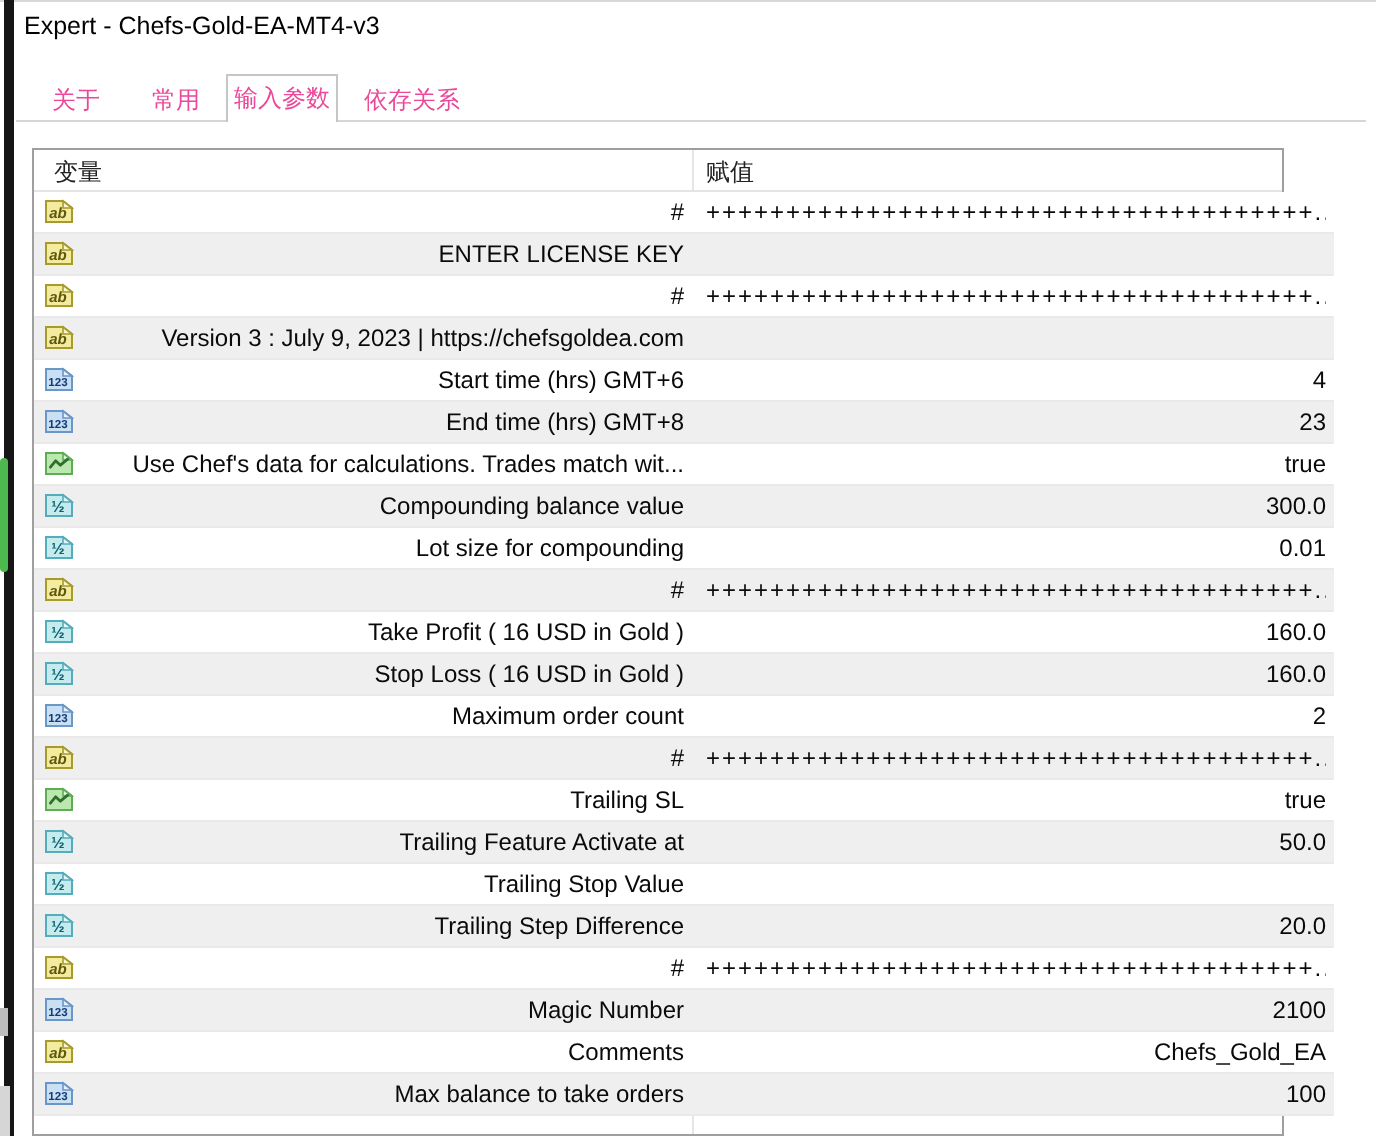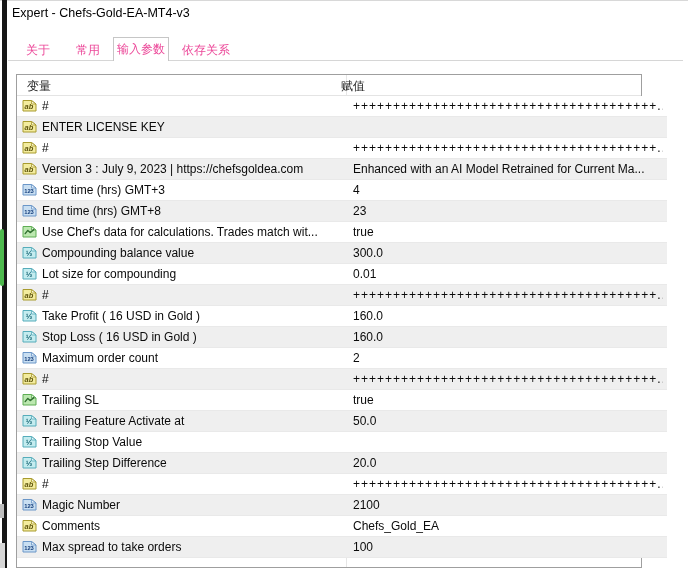--- a/index.html
+++ b/index.html
@@ -30,23 +30,23 @@
     background:#fff; border:1px solid #c6c6c6; border-bottom:none;
     height:24px; line-height:22px; margin-top:-3px; padding:0 3px;
   }
   
   .panel{
     position:absolute; left:16px; top:74px; width:626px; height:494px;
     border:1px solid var(--tblborder); background:#fff;
   }
   .thead{position:relative; height:21px; border-bottom:1px solid #e4e4e4;}
   .th-var{position:absolute; left:10px; top:3px; color:#222;}
-  .th-val{position:absolute; left:324px; top:3px; color:#222;}
+  .th-val{position:absolute; left:336px; top:3px; color:#222;}
   .col-divider{position:absolute; left:329px; top:0; width:1px; height:100%; background:#e6e6e6; z-index:0;}
-  .rows{position:relative; z-index:1;}
+  .rows{position:relative; z-index:1;text-align:right;}
   .prow{
     position:relative; height:21px; width:650px;
     border-bottom:1px solid var(--grid); background:#fff;
   }
   .prow.alt{background:var(--stripe);}
   .picon{position:absolute; left:5px; top:3px; width:15px; height:13px; display:block;}
   .plabel{
     position:absolute; left:25px; top:3px; width:300px; height:15px;
     white-space:nowrap; overflow:hidden; color:#0a0a0a;
   }
@@ -109,29 +109,28 @@
         <span class="plabel">#</span>
         <span class="pvalue plus">++++++++++++++++++++++++++++++++++++++...</span>
       </div>
       <div class="prow alt">
         <svg class="picon" viewBox="0 0 15 13" width="15" height="13" xmlns="http://www.w3.org/2000/svg">
           <path d="M1 1.5 H9.5 L14 5 V12 H1 Z" fill="#f3ec9e" stroke="#a89b2e" stroke-width="1"></path>
           <path d="M9.5 1.5 L14 5 H9.5 Z" fill="#ffffff" fill-opacity="0.55" stroke="#a89b2e" stroke-width="0.8"></path>
           <text x="7" y="9.8" text-anchor="middle" font-family="Liberation Sans,sans-serif" font-size="7.5" font-style="italic" font-weight="bold" fill="#5f560e">ab</text>
         </svg>
         <span class="plabel">Version 3 : July 9, 2023 | https://chefsgoldea.com</span>
-        <span class="pvalue">Enhanced with an AI Model Retrained for Current Ma...</span>
-      </div>
-      <div class="prow">
-        <svg class="picon" viewBox="0 0 15 13" width="15" height="13" xmlns="http://www.w3.org/2000/svg">
-          <path d="M1 1.5 H9.5 L14 5 V12 H1 Z" fill="#c9dff2" stroke="#6a96c8" stroke-width="1"></path>
-          <path d="M9.5 1.5 L14 5 H9.5 Z" fill="#ffffff" fill-opacity="0.55" stroke="#6a96c8" stroke-width="0.8"></path>
-          <text x="7" y="9.8" text-anchor="middle" font-family="Liberation Sans,sans-serif" font-size="5.8" font-weight="bold" fill="#123c7a">123</text>
-        </svg>
-        <span class="plabel">Start time (hrs) GMT+3</span>
+      </div>
+      <div class="prow">
+        <svg class="picon" viewBox="0 0 15 13" width="15" height="13" xmlns="http://www.w3.org/2000/svg">
+          <path d="M1 1.5 H9.5 L14 5 V12 H1 Z" fill="#c9dff2" stroke="#6a96c8" stroke-width="1"></path>
+          <path d="M9.5 1.5 L14 5 H9.5 Z" fill="#ffffff" fill-opacity="0.55" stroke="#6a96c8" stroke-width="0.8"></path>
+          <text x="7" y="9.8" text-anchor="middle" font-family="Liberation Sans,sans-serif" font-size="5.8" font-weight="bold" fill="#123c7a">123</text>
+        </svg>
+        <span class="plabel">Start time (hrs) GMT+6</span>
         <span class="pvalue">4</span>
       </div>
       <div class="prow alt">
         <svg class="picon" viewBox="0 0 15 13" width="15" height="13" xmlns="http://www.w3.org/2000/svg">
           <path d="M1 1.5 H9.5 L14 5 V12 H1 Z" fill="#c9dff2" stroke="#6a96c8" stroke-width="1"></path>
           <path d="M9.5 1.5 L14 5 H9.5 Z" fill="#ffffff" fill-opacity="0.55" stroke="#6a96c8" stroke-width="0.8"></path>
           <text x="7" y="9.8" text-anchor="middle" font-family="Liberation Sans,sans-serif" font-size="5.8" font-weight="bold" fill="#123c7a">123</text>
         </svg>
         <span class="plabel">End time (hrs) GMT+8</span>
         <span class="pvalue">23</span>
@@ -269,17 +268,17 @@
         </svg>
         <span class="plabel">Comments</span>
         <span class="pvalue">Chefs_Gold_EA</span>
       </div>
       <div class="prow alt">
         <svg class="picon" viewBox="0 0 15 13" width="15" height="13" xmlns="http://www.w3.org/2000/svg">
           <path d="M1 1.5 H9.5 L14 5 V12 H1 Z" fill="#c9dff2" stroke="#6a96c8" stroke-width="1"></path>
           <path d="M9.5 1.5 L14 5 H9.5 Z" fill="#ffffff" fill-opacity="0.55" stroke="#6a96c8" stroke-width="0.8"></path>
           <text x="7" y="9.8" text-anchor="middle" font-family="Liberation Sans,sans-serif" font-size="5.8" font-weight="bold" fill="#123c7a">123</text>
         </svg>
-        <span class="plabel">Max spread to take orders</span>
+        <span class="plabel">Max balance to take orders</span>
         <span class="pvalue">100</span>
       </div>
     </div>
 </div>
 
 </body></html>

